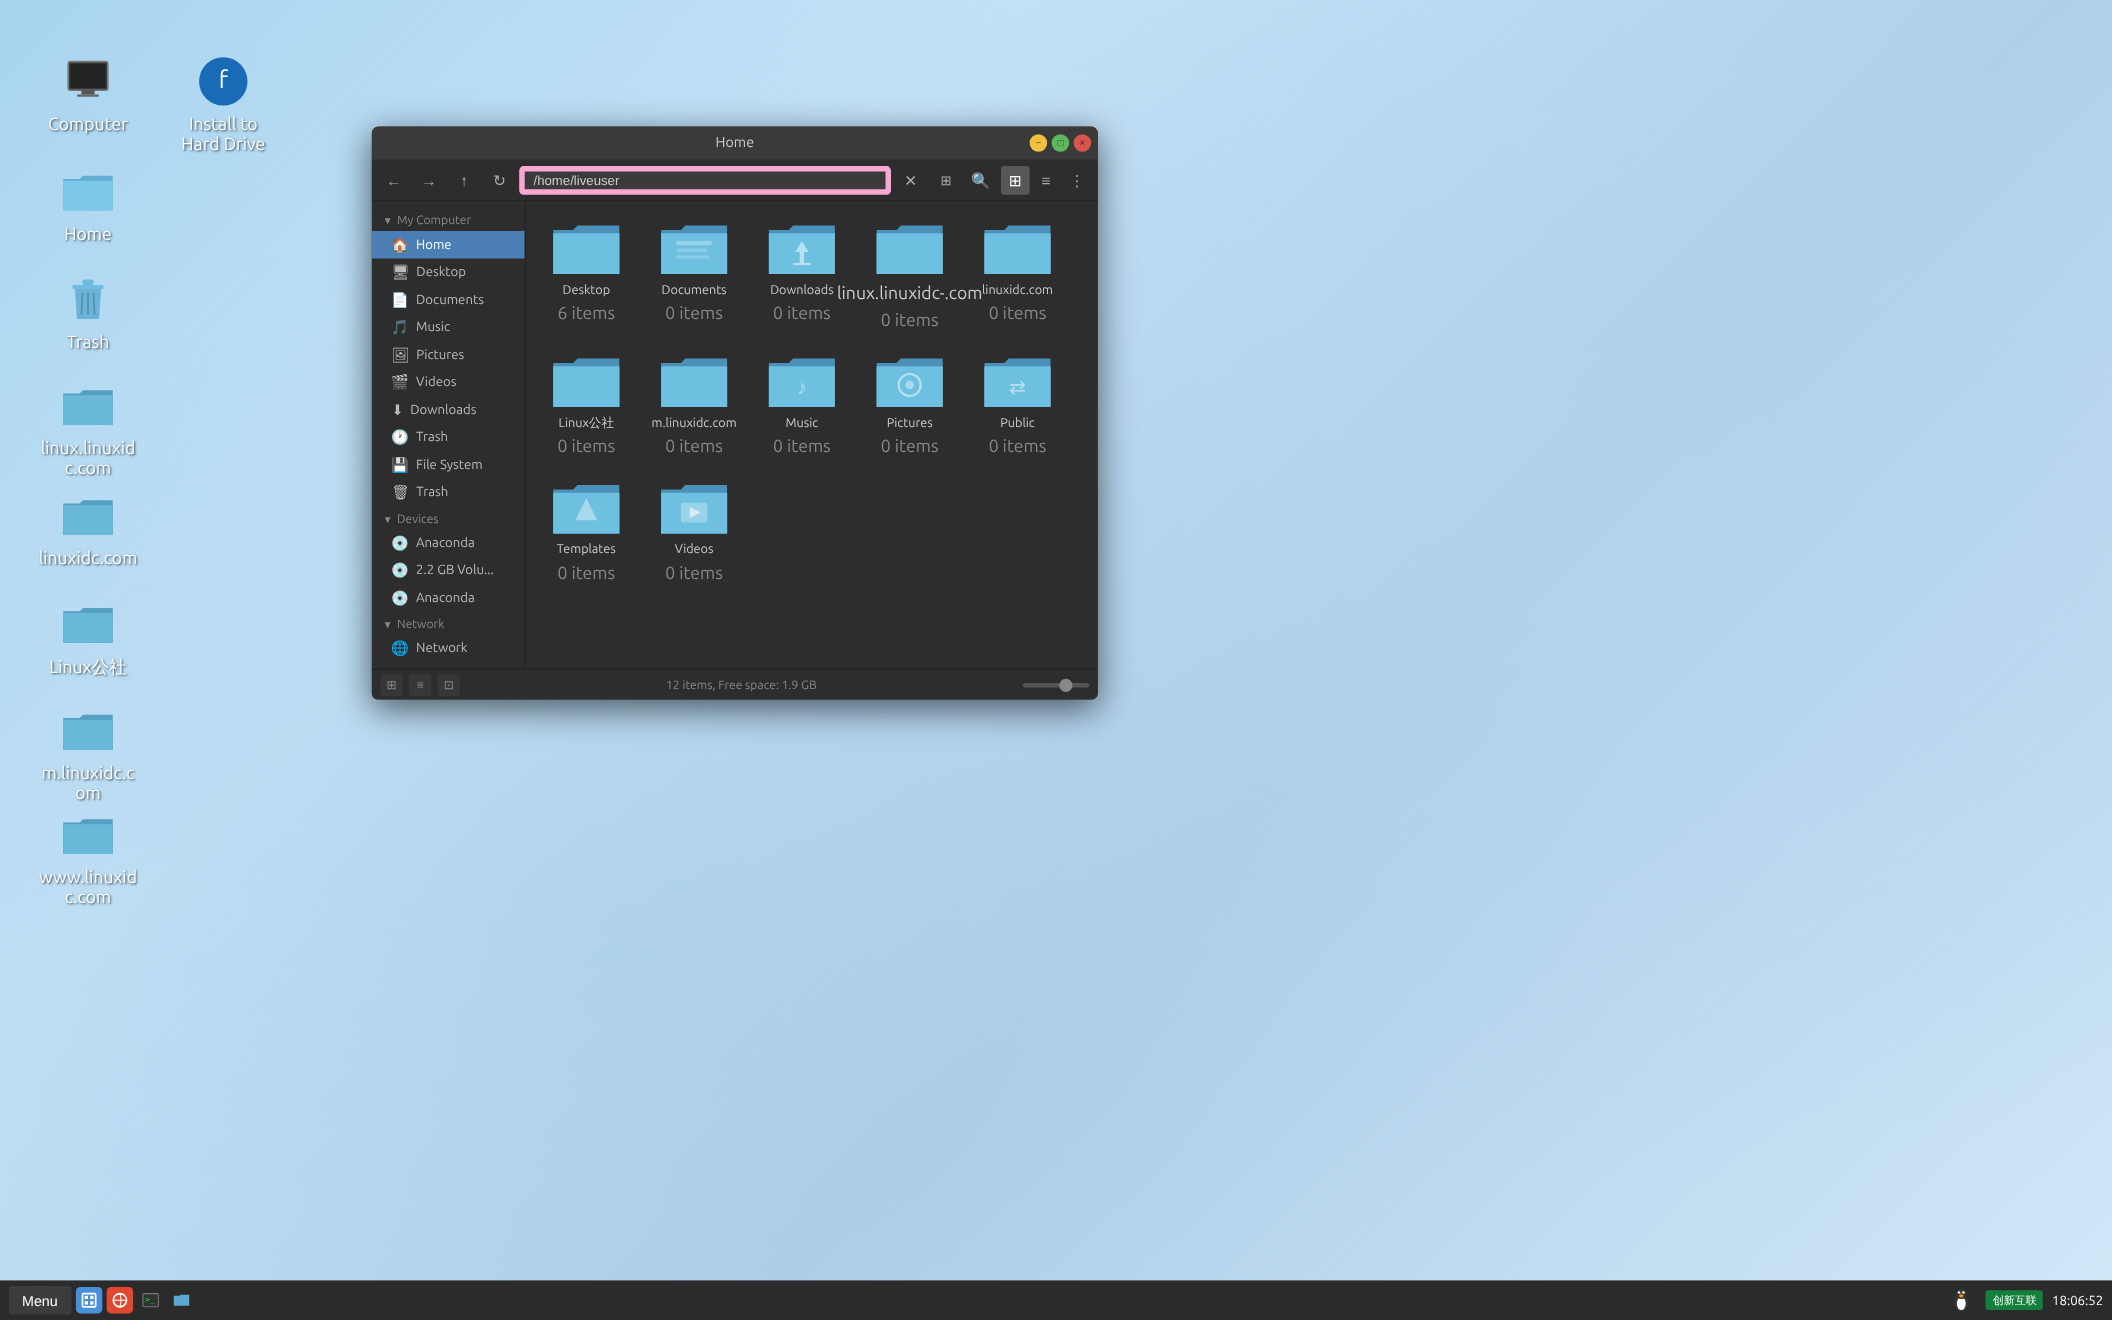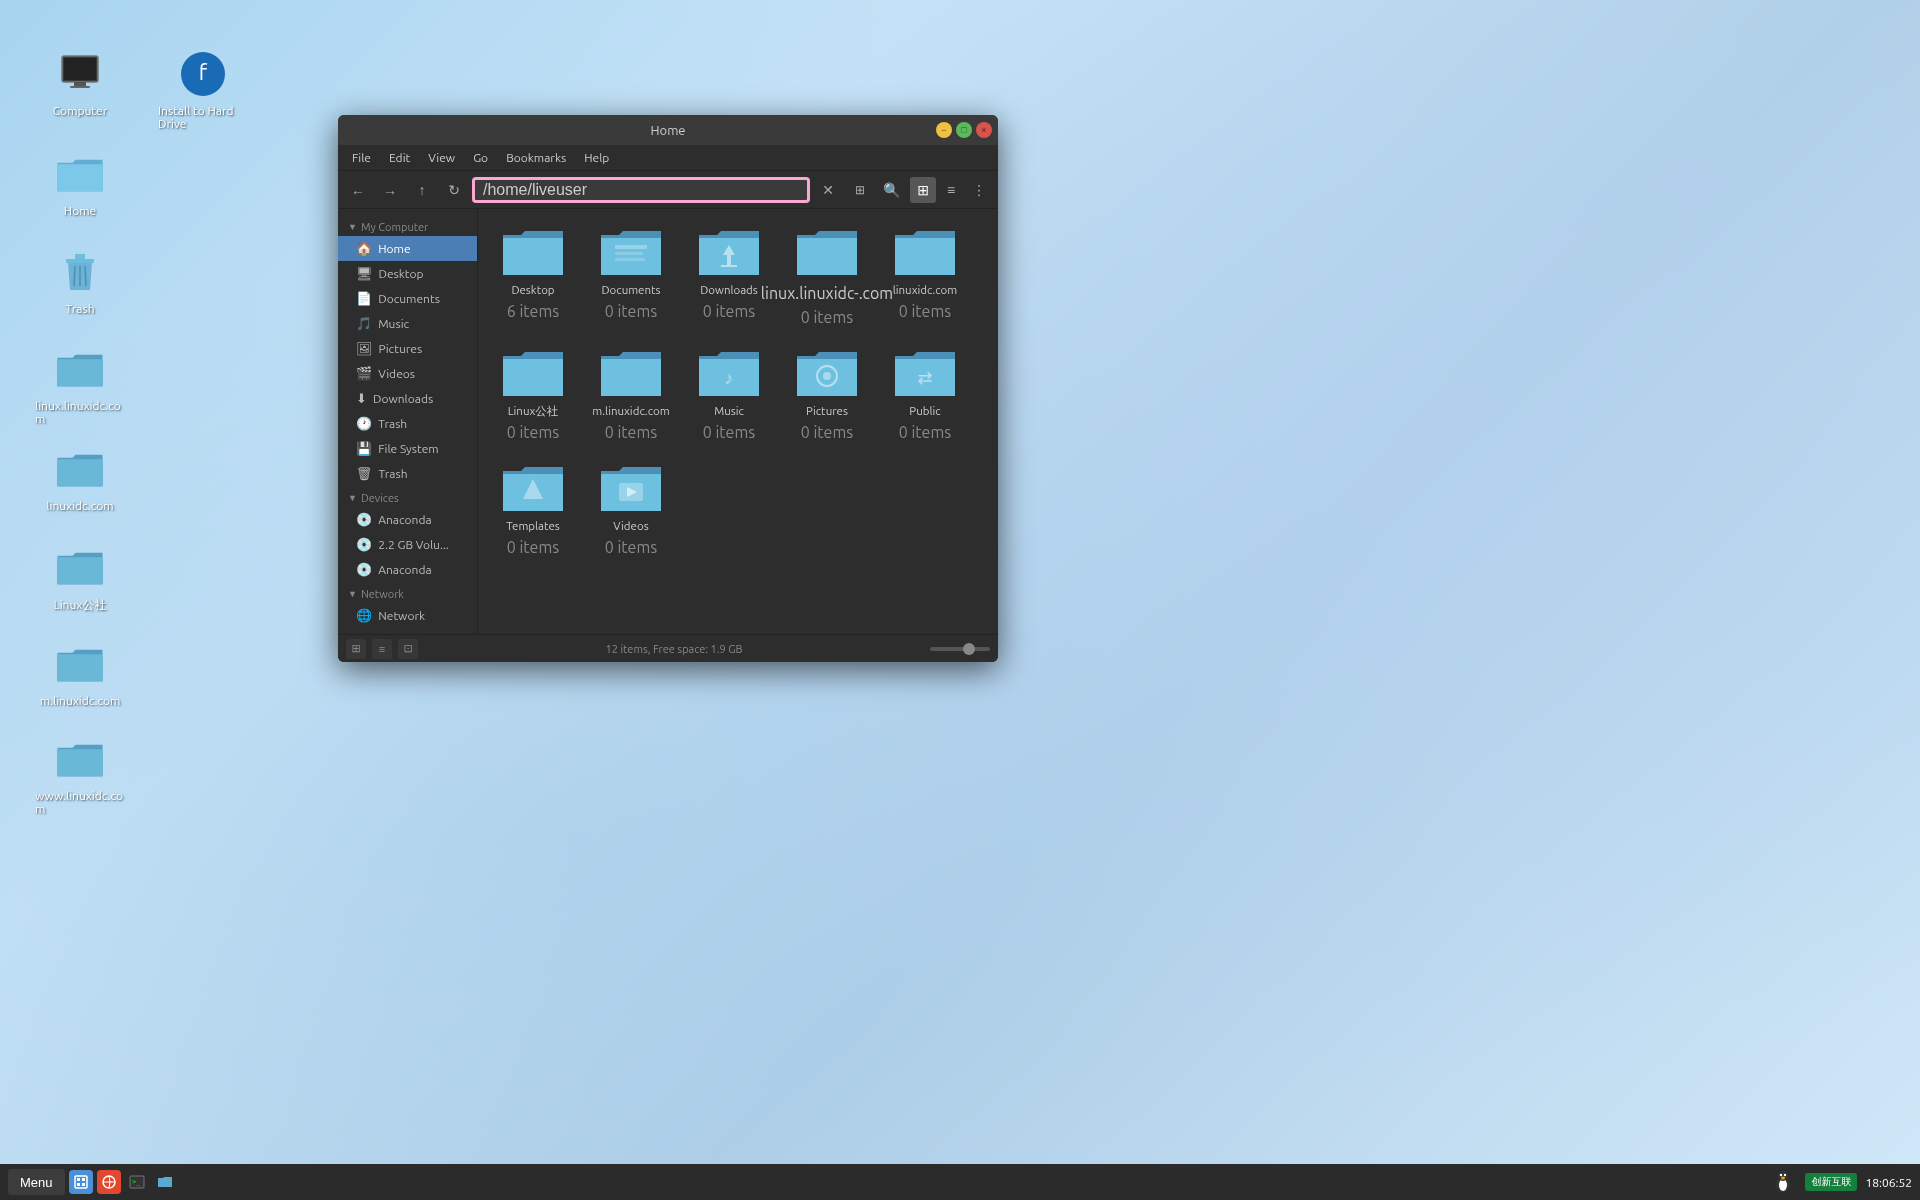--- a/index.html
+++ b/index.html
@@ -35,22 +35,22 @@
     }
     .desktop-icon .icon-img {
       width: 48px;
       height: 48px;
       display: flex;
       align-items: center;
       justify-content: center;
     }
     .desktop-icon .icon-label {
       color: white;
-      font-size: 12px;
-      text-align: left;
+      font-size: 16px;
+      text-align: center;
       text-shadow: 1px 1px 2px rgba(0,0,0,0.7);
       word-break: break-word;
     }
 
     
     .taskbar {
       position: absolute;
       bottom: 0;
       left: 0;
       right: 0;
@@ -188,25 +188,25 @@
       border-radius: 4px;
       display: flex;
       align-items: center;
       justify-content: center;
       font-size: 14px;
     }
     .tb-btn:disabled { color: #555; cursor: default; }
     .fm-address-bar {
       flex: 1;
       background: #3a3a3a;
-      border: 3px solid #f9a8d4;
+      border: 5px solid #f9a8d4;
       border-radius: 4px;
       height: 26px;
       color: #ccc;
-      font-size: 16px;
+      font-size: 12px;
       padding: 0 8px;
       outline: none;
     }
     .tb-view-btns {
       display: flex;
       gap: 2px;
     }
     .tb-view-btn {
       width: 26px;
       height: 26px;
@@ -476,28 +476,20 @@
 
   <div class="fm-titlebar">
     <span class="fm-title">Home</span>
     <div class="fm-wm-buttons">
       <button class="wm-btn wm-min">−</button>
       <button class="wm-btn wm-max">□</button>
       <button class="wm-btn wm-close">×</button>
     </div>
   </div>
 
-  <div class="fm-menubar">
-    <span class="fm-menu-item">File</span>
-    <span class="fm-menu-item">Edit</span>
-    <span class="fm-menu-item">View</span>
-    <span class="fm-menu-item">Go</span>
-    <span class="fm-menu-item">Bookmarks</span>
-    <span class="fm-menu-item">Help</span>
-  </div>
 
   <div class="fm-toolbar">
     <button class="tb-btn" title="Back">←</button>
     <button class="tb-btn" title="Forward">→</button>
     <button class="tb-btn" title="Up">↑</button>
     <button class="tb-btn" title="Refresh">↻</button>
     <input class="fm-address-bar" value="/home/liveuser" type="text" style="">
     <button class="tb-btn">✕</button>
     <button class="tb-btn" style="font-size:12px;">⊞</button>
     <button class="tb-btn">🔍</button>

